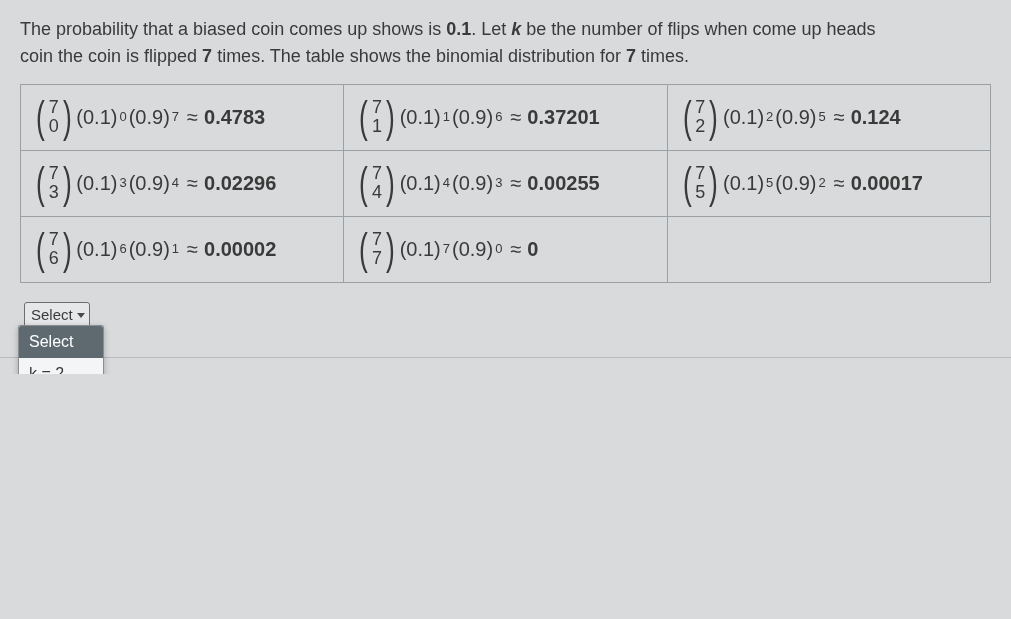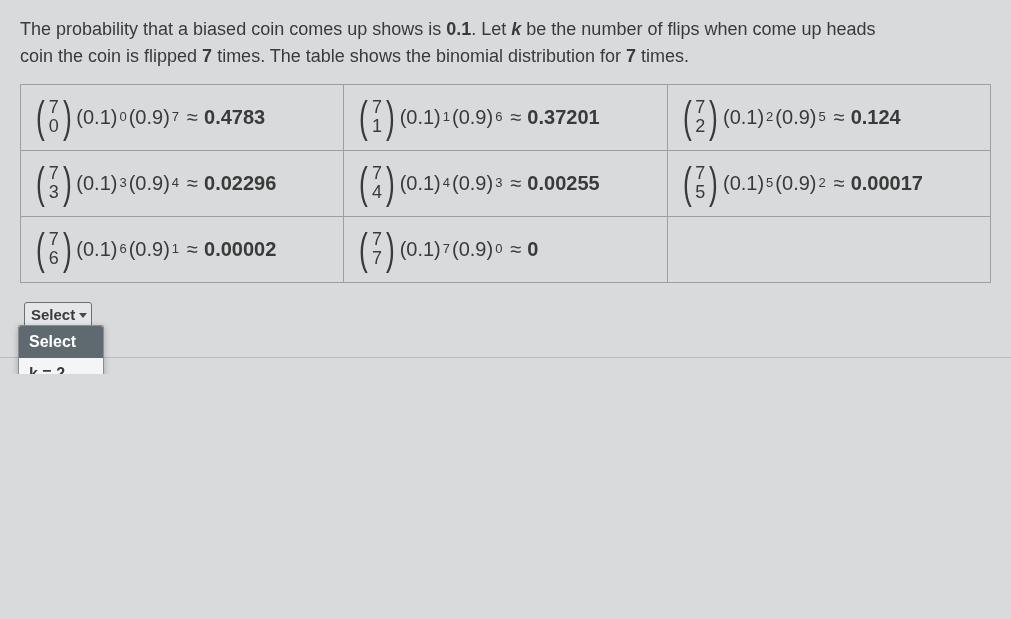--- a/index.html
+++ b/index.html
@@ -57,21 +57,20 @@
   .approx { margin: 0 4px 0 6px; }
   .question-row {
     display: flex;
     align-items: flex-start;
     margin-top: 8px;
   }
   .question-text { padding-top: 2px; }
   .select-wrap {
     position: relative;
     margin-left: 4px;
-    font-weight: bold;
   }
   .select-box {
     border: 1px solid #6a6f73;
     background: #e6e7e8;
     border-radius: 3px;
     padding: 1px 16px 1px 6px;
     font-size: 15px;
     position: relative;
     display: inline-block;
     cursor: pointer;

